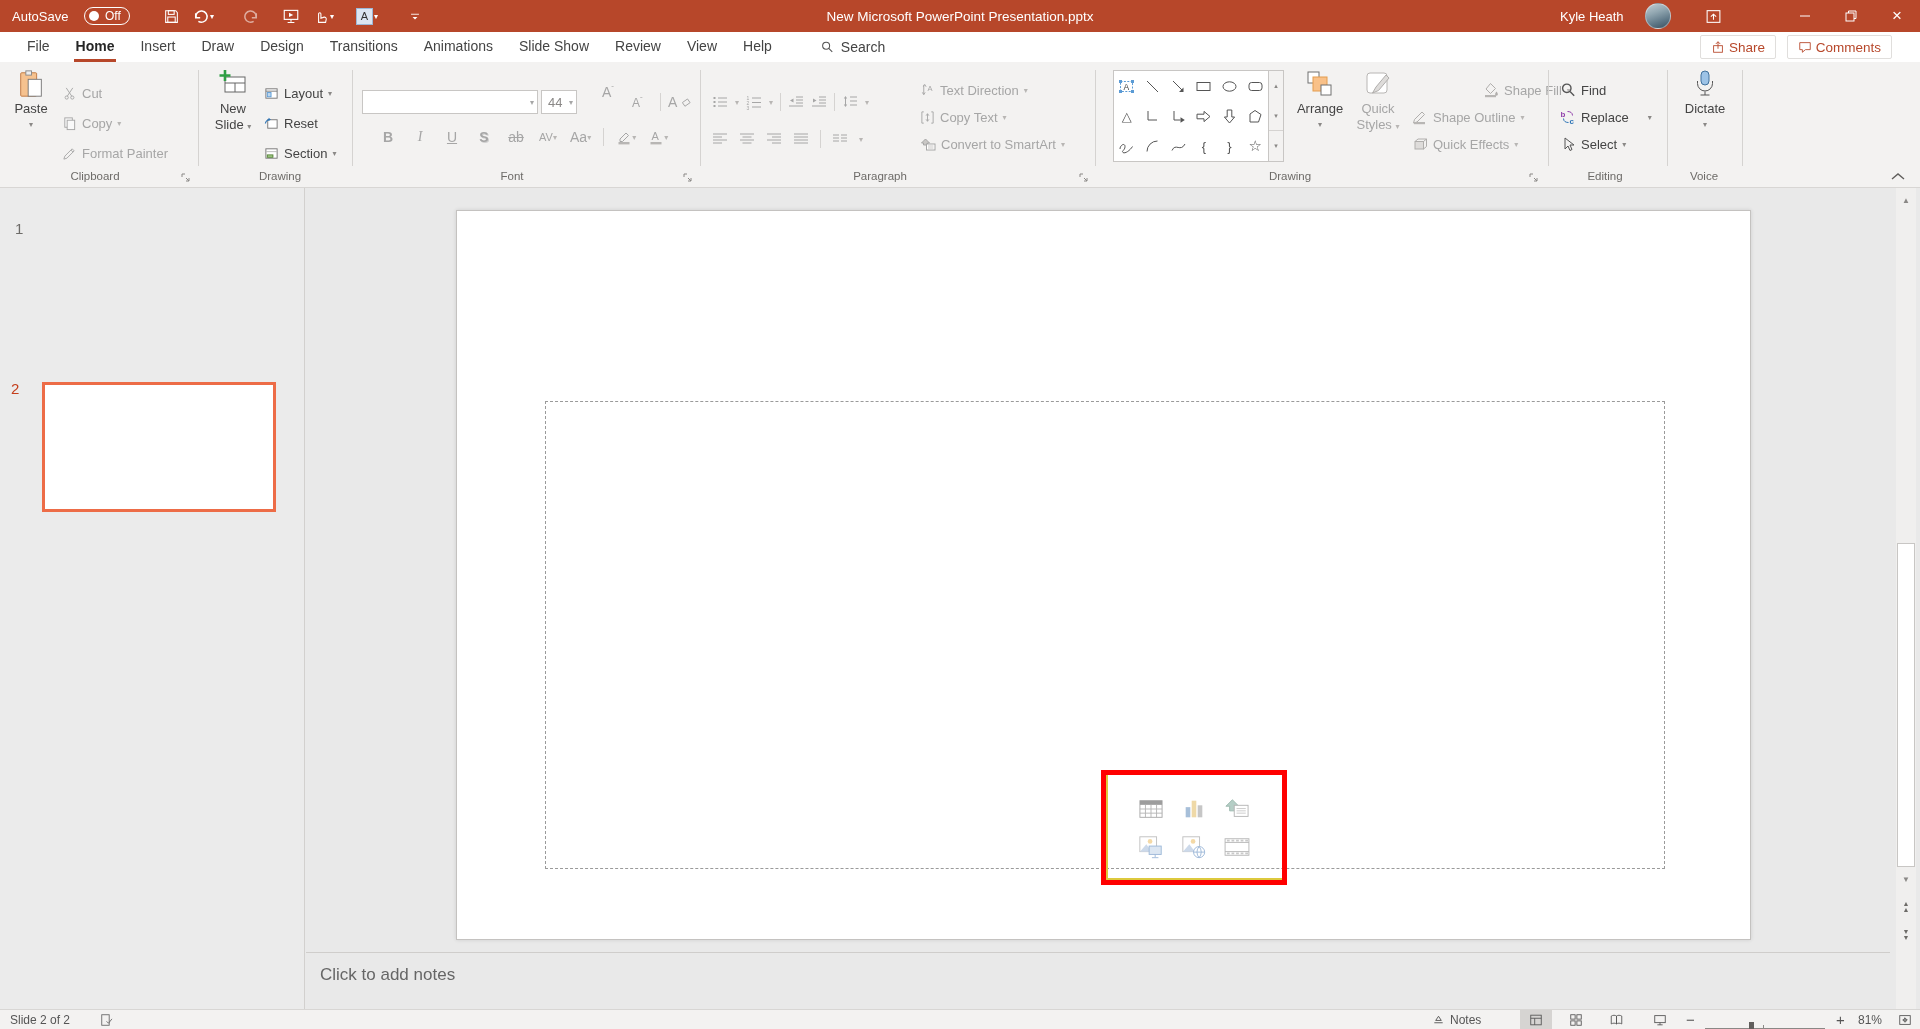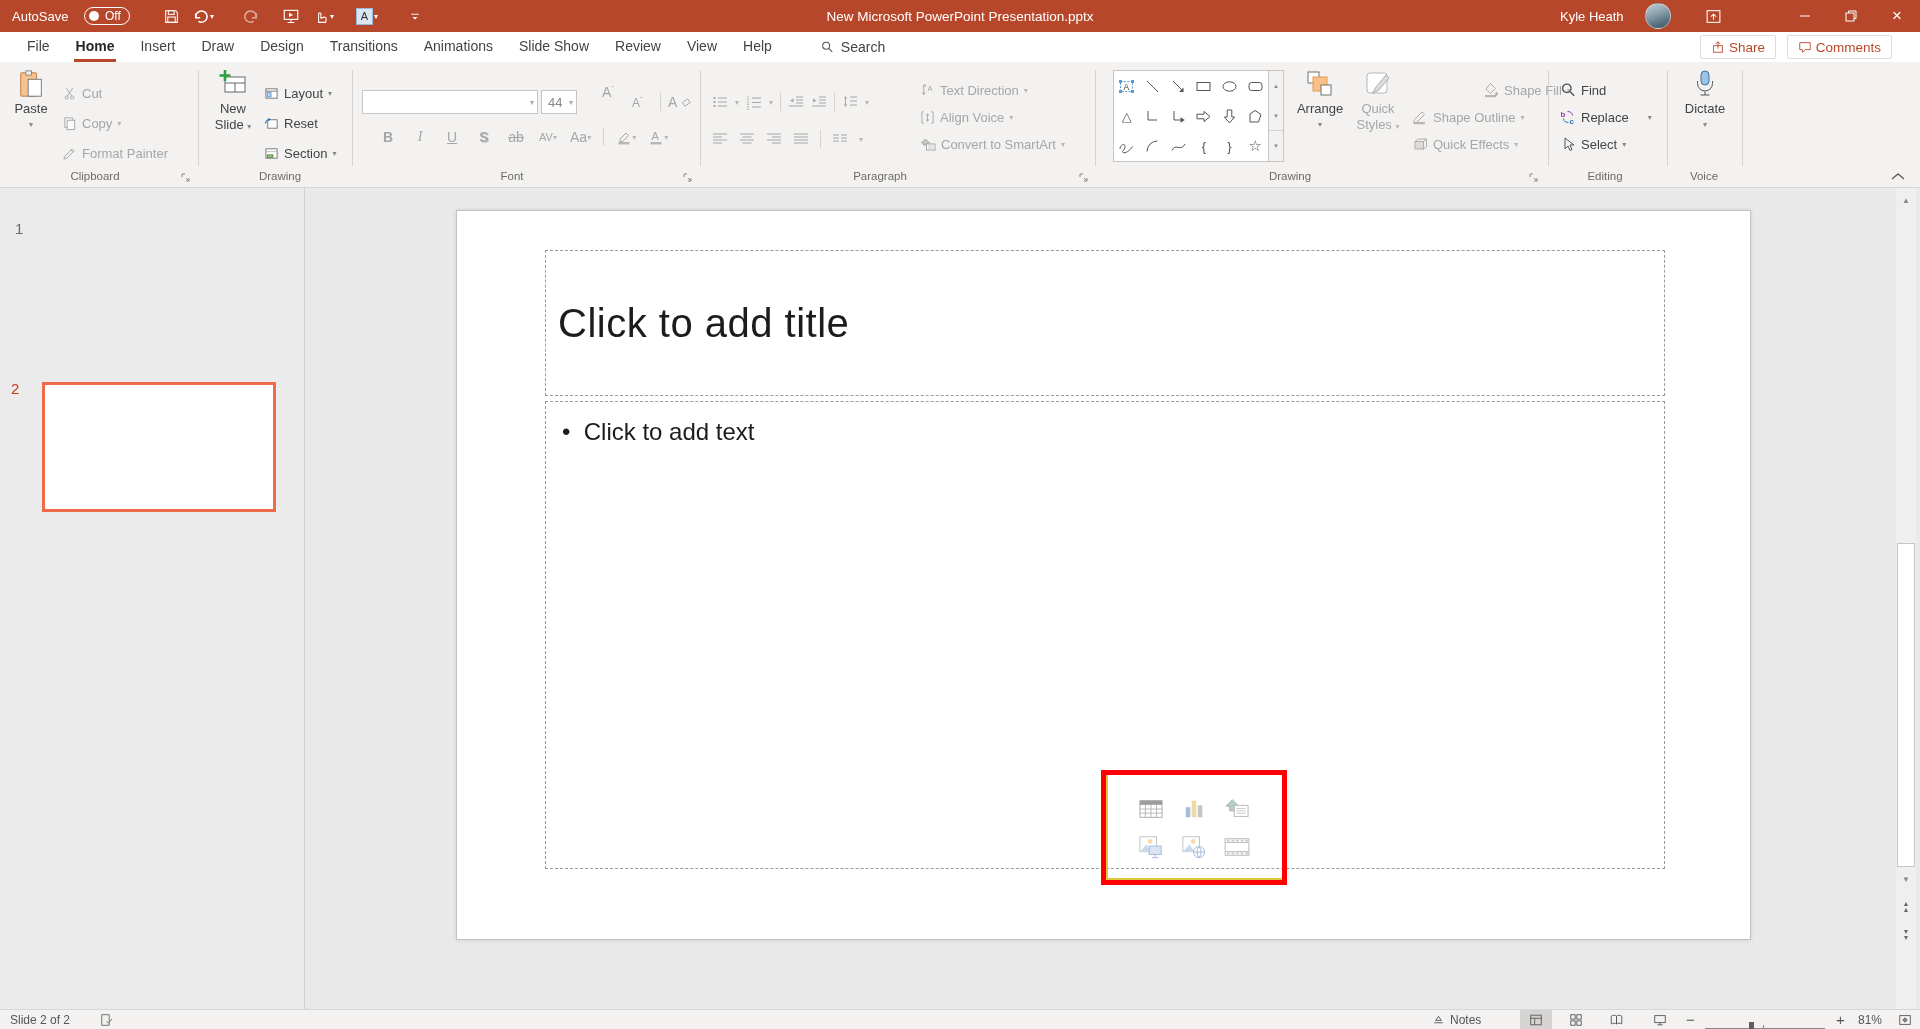--- a/index.html
+++ b/index.html
@@ -387,21 +387,21 @@
           <path d="M4 2v10M2.5 10l1.5 2.5L5.5 10M6.5 4L5 1.5 3.5 4" fill="none" stroke="#a6a6a6"></path>
         </svg>
       <span>Text Direction</span>
         <span class="ddg dis">▾</span>
     </div>
     <div class="rrow dis" style="left:920px;top:44px">
       <svg width="15" height="15" viewBox="0 0 16 16">
           <path d="M4 2H2v12h2M12 2h2v12h-2" fill="none" stroke="#a6a6a6"></path>
           <path d="M8 4v8M6.5 6L8 4l1.5 2M6.5 10l1.5 2 1.5-2" fill="none" stroke="#a6a6a6"></path>
         </svg>
-      <span>Align Voice</span>
+      <span>Copy Text</span>
         <span class="ddg dis">▾</span>
     </div>
     <div class="rrow dis" style="left:920px;top:71px">
       <svg width="16" height="16" viewBox="0 0 16 16">
           <path d="M1.5 7l4-4 4 4-2 0v2h-4V7z" fill="#c9c7c5" stroke="#a6a6a6"></path>
           <rect x="6.5" y="8" width="8.5" height="6" fill="#fff" stroke="#a6a6a6"></rect>
           <path d="M8 10h5.5M8 12h5.5" stroke="#c9c7c5"></path>
         </svg>
       <span>Convert to SmartArt</span>
         <span class="ddg dis">▾</span>
@@ -608,28 +608,21 @@
 
   <section id="workspace">
 
     <div id="thumbpanel">
       <span class="thumbnum" style="left:15px;top:32px">1</span>
       <span class="thumbnum" style="left:11px;top:192px;color:#c43e1c">2</span>
       <div class="thumb sel" style="top:194px"></div>
     </div>
 
     <div id="canvas">
-      <div class="ph" style="left:88px;top:39px;width:1120px;height:146px;display:flex;align-items:center">
-        <span class="title-text" style="padding-left:12px">Click to add title</span>
-      </div>
       <div class="ph" style="left:88px;top:190px;width:1120px;height:468px">
-        <div class="body-text" style="padding:16px 0 0 16px">
-          <span>•</span>&nbsp;
-          <span>Click to add text</span>
-        </div>
         <div class="redbox">
           <div class="icongrid">
             <div>
               <svg width="28" height="24" viewBox="0 0 30 26">
                   <rect x="3" y="4" width="24" height="18" fill="#fff" stroke="#a8a8a8"></rect>
                   <rect x="3" y="4" width="24" height="4.5" fill="#9d9d9d"></rect>
                   <path d="M3 13h24M3 17.5h24M9 8.5v13.5M15 8.5v13.5M21 8.5v13.5" stroke="#b5b5b5"></path>
                 </svg>
             </div>
             <div>
@@ -678,20 +671,23 @@
                   <rect x="14" y="18" width="3" height="2" fill="#c9c9c9"></rect>
                   <rect x="19" y="18" width="3" height="2" fill="#c9c9c9"></rect>
                   <rect x="24" y="18" width="3" height="2" fill="#c9c9c9"></rect>
                 </svg>
             </div>
           </div>
         </div>
       </div>
     </div>
 
+    <div id="notesarea">
+      <div class="notes-text">Click to add notes</div>
+    </div>
 
     <div id="vscroll">
       <div class="sarrow" style="top:4px">▲</div>
       <div class="sthumb" style="top:355px;height:324px"></div>
       <div class="sarrow" style="top:683px">▼</div>
       <div class="dblarrow" style="top:710px">
           <span>▲</span>
           <span>▲</span>
         </div>
       <div class="dblarrow" style="top:738px">

